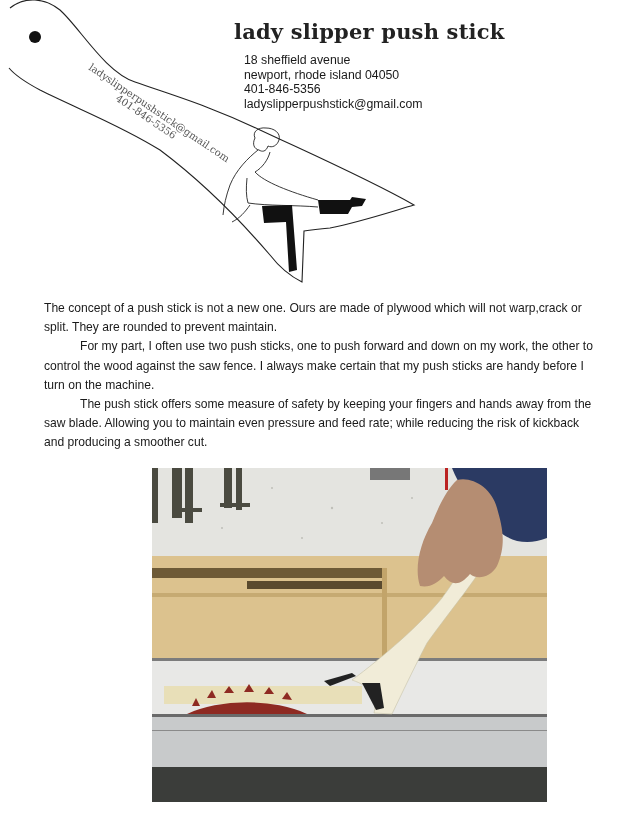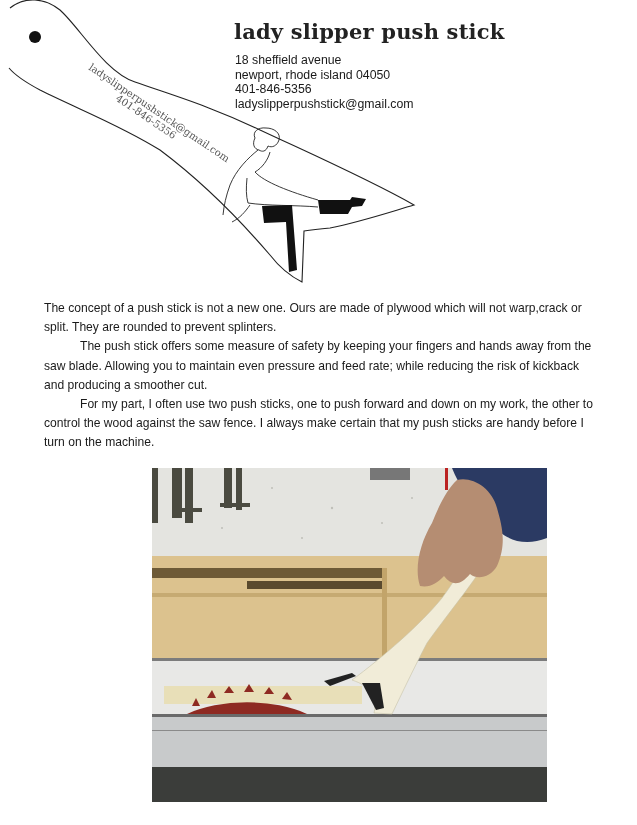--- a/index.html
+++ b/index.html
@@ -1,21 +1,21 @@
 <!DOCTYPE html>
 <html><head>
   <meta charset="utf-8">
   <style>
     html, body { margin: 0; padding: 0; background: #ffffff; }
     body { width: 637px; height: 825px; position: relative; overflow: hidden;
            font-family: "Liberation Sans", sans-serif; color: #1a1a1a; }
     .logo-art { position: absolute; left: 0; top: 0; width: 440px; height: 290px; }
     .brand-title { position: absolute; left: 234px; top: 19px; font-family: "DejaVu Serif", serif;
                    font-size: 21px; font-weight: bold; letter-spacing: 0.2px; color: #222; margin: 0; }
-    .contact { position: absolute; left: 235px; top: 53px; font-size: 12.3px; line-height: 14.6px; color: #1a1a1a; }
+    .contact { position: absolute; left: 244px; top: 53px; font-size: 12.3px; line-height: 14.6px; color: #1a1a1a; }
     .contact div { white-space: nowrap; }
     .body-text { position: absolute; left: 44px; top: 299px; width: 556px; font-size: 12.1px;
                  line-height: 19.2px; color: #1a1a1a; }
     .body-text p { margin: 0; }
     .body-text p.indent { text-indent: 36px; }
     .photo { position: absolute; left: 152px; top: 468px; width: 395px; height: 334px; overflow: hidden; background: #cfcfca; }
     .photo svg { display: block; }
   </style>
 </head>
 <body>
@@ -47,23 +47,23 @@
 <h1 class="brand-title">lady slipper push stick</h1>
 
 <div class="contact">
   <div>18 sheffield avenue</div>
   <div>newport, rhode island 04050</div>
   <div>401-846-5356</div>
   <div>ladyslipperpushstick@gmail.com</div>
 </div>
 
 <div class="body-text">
-  <p>The concept of a push stick is not a new one. Ours are made of plywood which will not warp,crack or split. They are rounded to prevent splinters.</p>
+  <p>The concept of a push stick is not a new one. Ours are made of plywood which will not warp,crack or split. They are rounded to prevent maintain.</p>
+  <p class="indent">For my part, I often use two push sticks, one to push forward and down on my work, the other to control the wood against the saw fence. I always make certain that my push sticks are handy before I turn on the machine.</p>
   <p class="indent">The push stick offers some measure of safety by keeping your fingers and hands away from the saw blade.  Allowing you to maintain even pressure and feed rate; while reducing the risk of kickback and producing a smoother cut.</p>
-  <p class="indent">For my part, I often use two push sticks, one to push forward and down on my work, the other to control the wood against the saw fence. I always make certain that my push sticks are handy before I turn on the machine.</p>
 </div>
 
 <div class="photo">
   <svg width="395" height="334" viewBox="0 0 395 334" xmlns="http://www.w3.org/2000/svg">
 
     <rect x="0" y="0" width="395" height="90" fill="#e4e4e0"></rect>
     <g fill="#9a9a92" opacity="0.5">
       <circle cx="120" cy="20" r="1"></circle>
         <circle cx="180" cy="40" r="1.2"></circle>
         <circle cx="230" cy="55" r="1"></circle>

